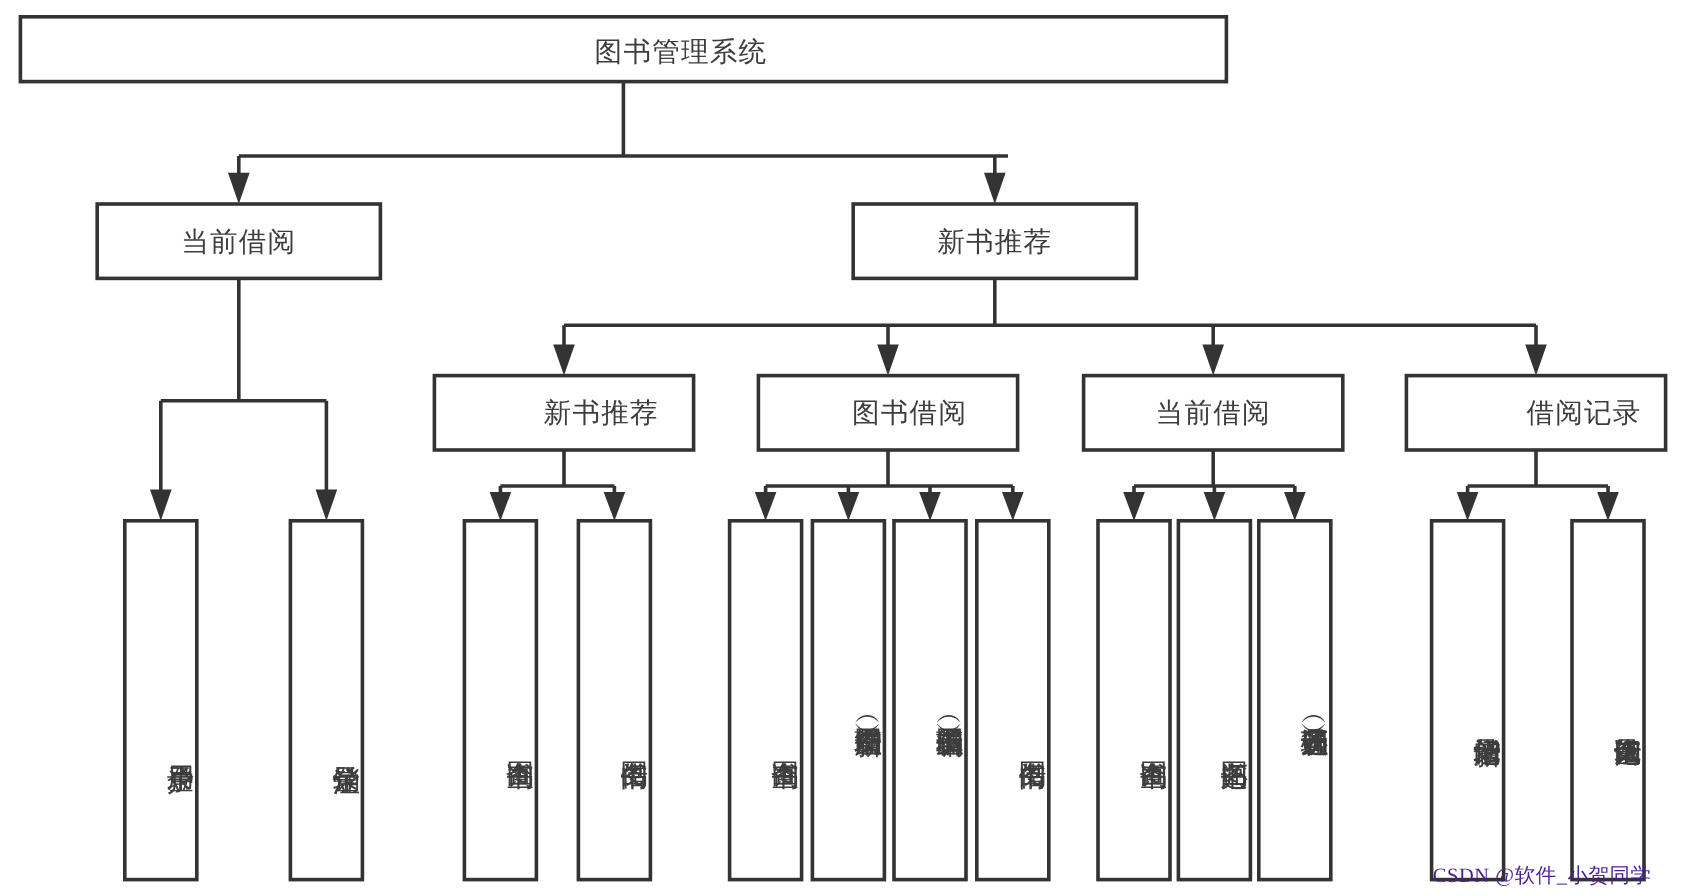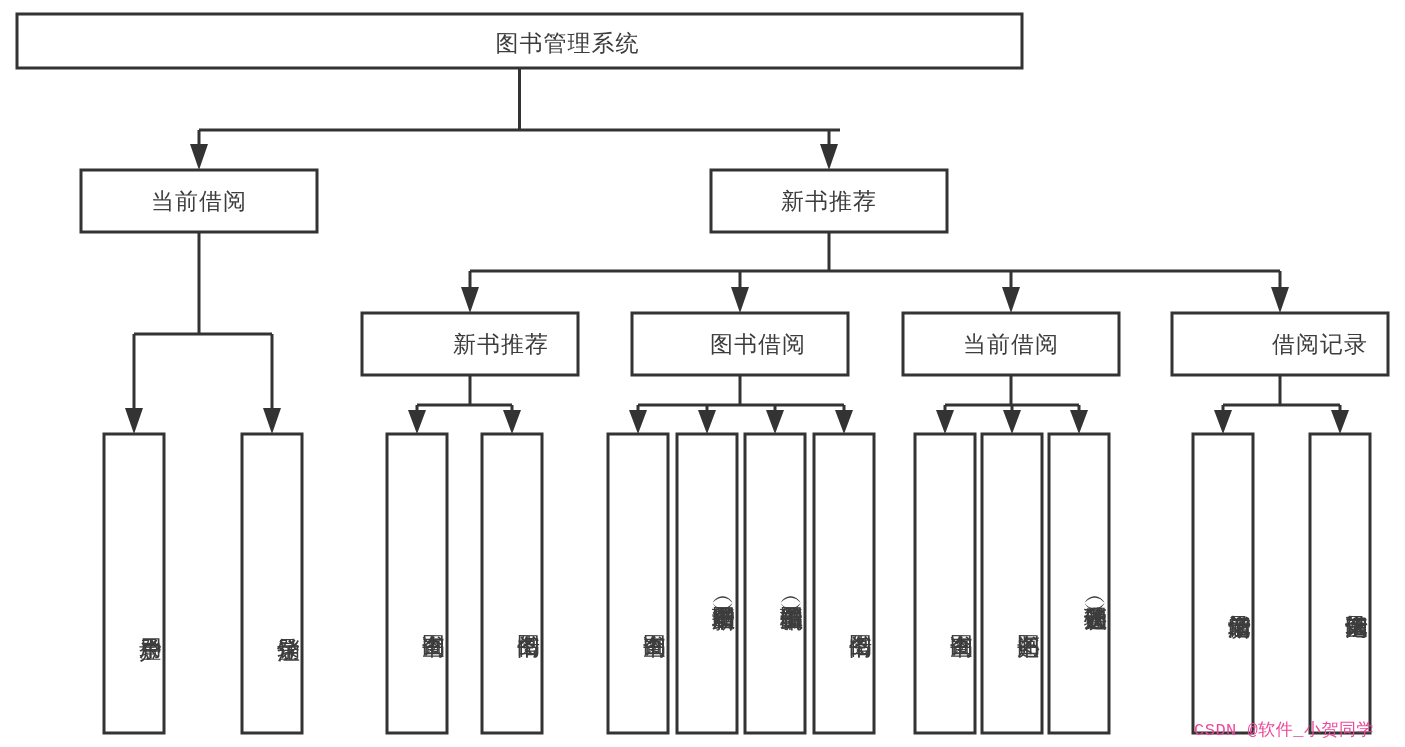--- a/index.html
+++ b/index.html
@@ -59,25 +59,25 @@
     color: #3d3d3d;
     font-size: 23px;
     line-height: 1.16;
     writing-mode: vertical-rl;
     text-orientation: upright;
     font-family: "Liberation Sans", "DejaVu Sans", sans-serif;
     overflow: visible;
   }
   .watermark {
     position: absolute;
-    color: #ec4899;
+    color: #4c1d95;
     font-size: 17px;
     letter-spacing: 0.5px;
     white-space: nowrap;
-    font-family: Liberation Mono, monospace;
+    font-family: Liberation Serif, serif;
   }
 </style>
 </head>
 <body>
 
 <div id="diagram-root">
 
   <svg class="diagram-canvas" viewBox="0 0 1405 747">
 
     <g>

